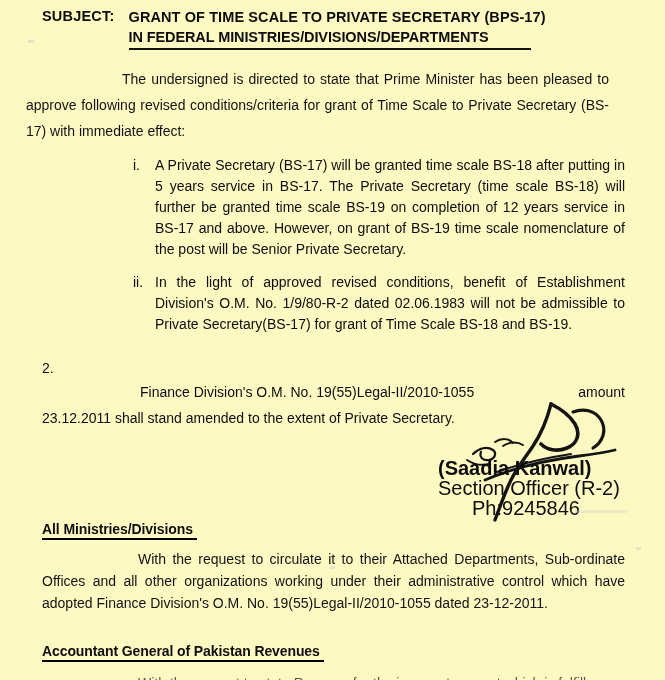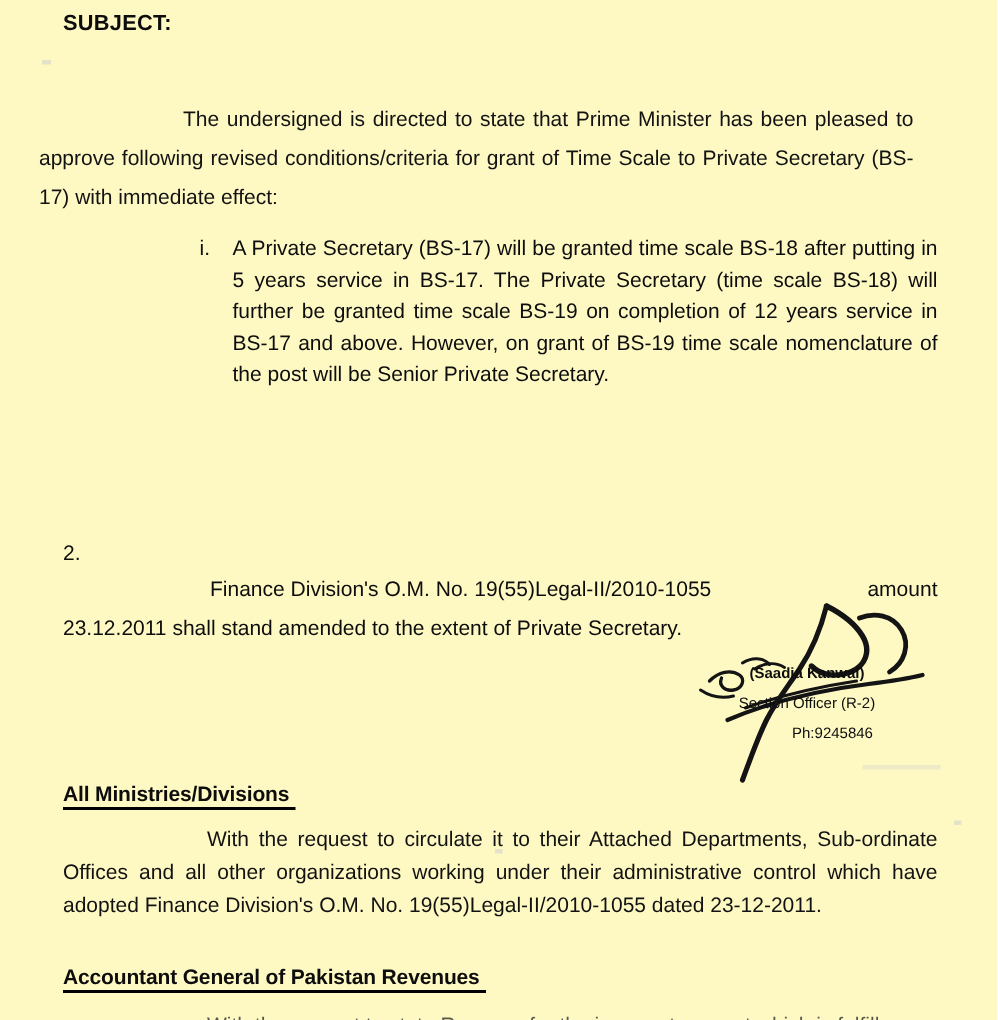--- a/index.html
+++ b/index.html
@@ -140,24 +140,24 @@
     position: absolute;
     left: 455px;
     top: 402px;
     width: 190px;
     height: 125px;
     pointer-events: none;
   }
   .sig-names {
     position: absolute;
     left: 438px;
-    top: 440px;
+    top: 458px;
     width: 200px;
-    text-align: center;
-    font-size: 10px;
+    text-align: left;
+    font-size: 20px;
     line-height: 20px;
   }
   .sig-name {
     font-weight: bold;
     white-space: nowrap;
   }
   .sig-title {
     white-space: nowrap;
   }
   .sig-phone {
@@ -213,29 +213,37 @@
   }
 </style>
 </head>
 <body>
 
 <div class="page">
 
   <div class="subject-block">
     <div class="subject-row">
       <div class="subject-label">SUBJECT:</div>
+      <div class="subject-lines">
+        <div class="subject-line1">GRANT OF TIME SCALE TO PRIVATE SECRETARY (BPS-17)</div>
+        <div class="subject-line2">IN FEDERAL MINISTRIES/DIVISIONS/DEPARTMENTS</div>
+      </div>
     </div>
   </div>
 
   <div class="para para-intro">The undersigned is directed to state that Prime Minister has been pleased to approve following revised conditions/criteria for grant of Time Scale to Private Secretary (BS-17) with immediate effect:</div>
 
   <div class="roman-list">
     <div class="roman-item">
       <div class="roman-marker">i.</div>
       <div class="roman-text">A Private Secretary (BS-17) will be granted time scale BS-18 after putting in 5 years service in BS-17. The Private Secretary (time scale BS-18) will further be granted time scale BS-19 on completion of 12 years service in BS-17 and above. However, on grant of BS-19 time scale nomenclature of the post will be Senior Private Secretary.</div>
+    </div>
+    <div class="roman-item">
+      <div class="roman-marker">ii.</div>
+      <div class="roman-text">In the light of approved revised conditions, benefit of Establishment Division's O.M. No. 1/9/80-R-2 dated 02.06.1983 will not be admissible to Private Secretary(BS-17) for grant of Time Scale BS-18 and BS-19.</div>
     </div>
   </div>
 
   <div class="num-para">
     <div class="num-para-first">
       <div class="num-marker">2.</div>
       <div class="num-first-line">
         <span>Finance   Division's   O.M.   No.   19(55)Legal-II/2010-1055</span>
         <span>amount</span>
       </div>

